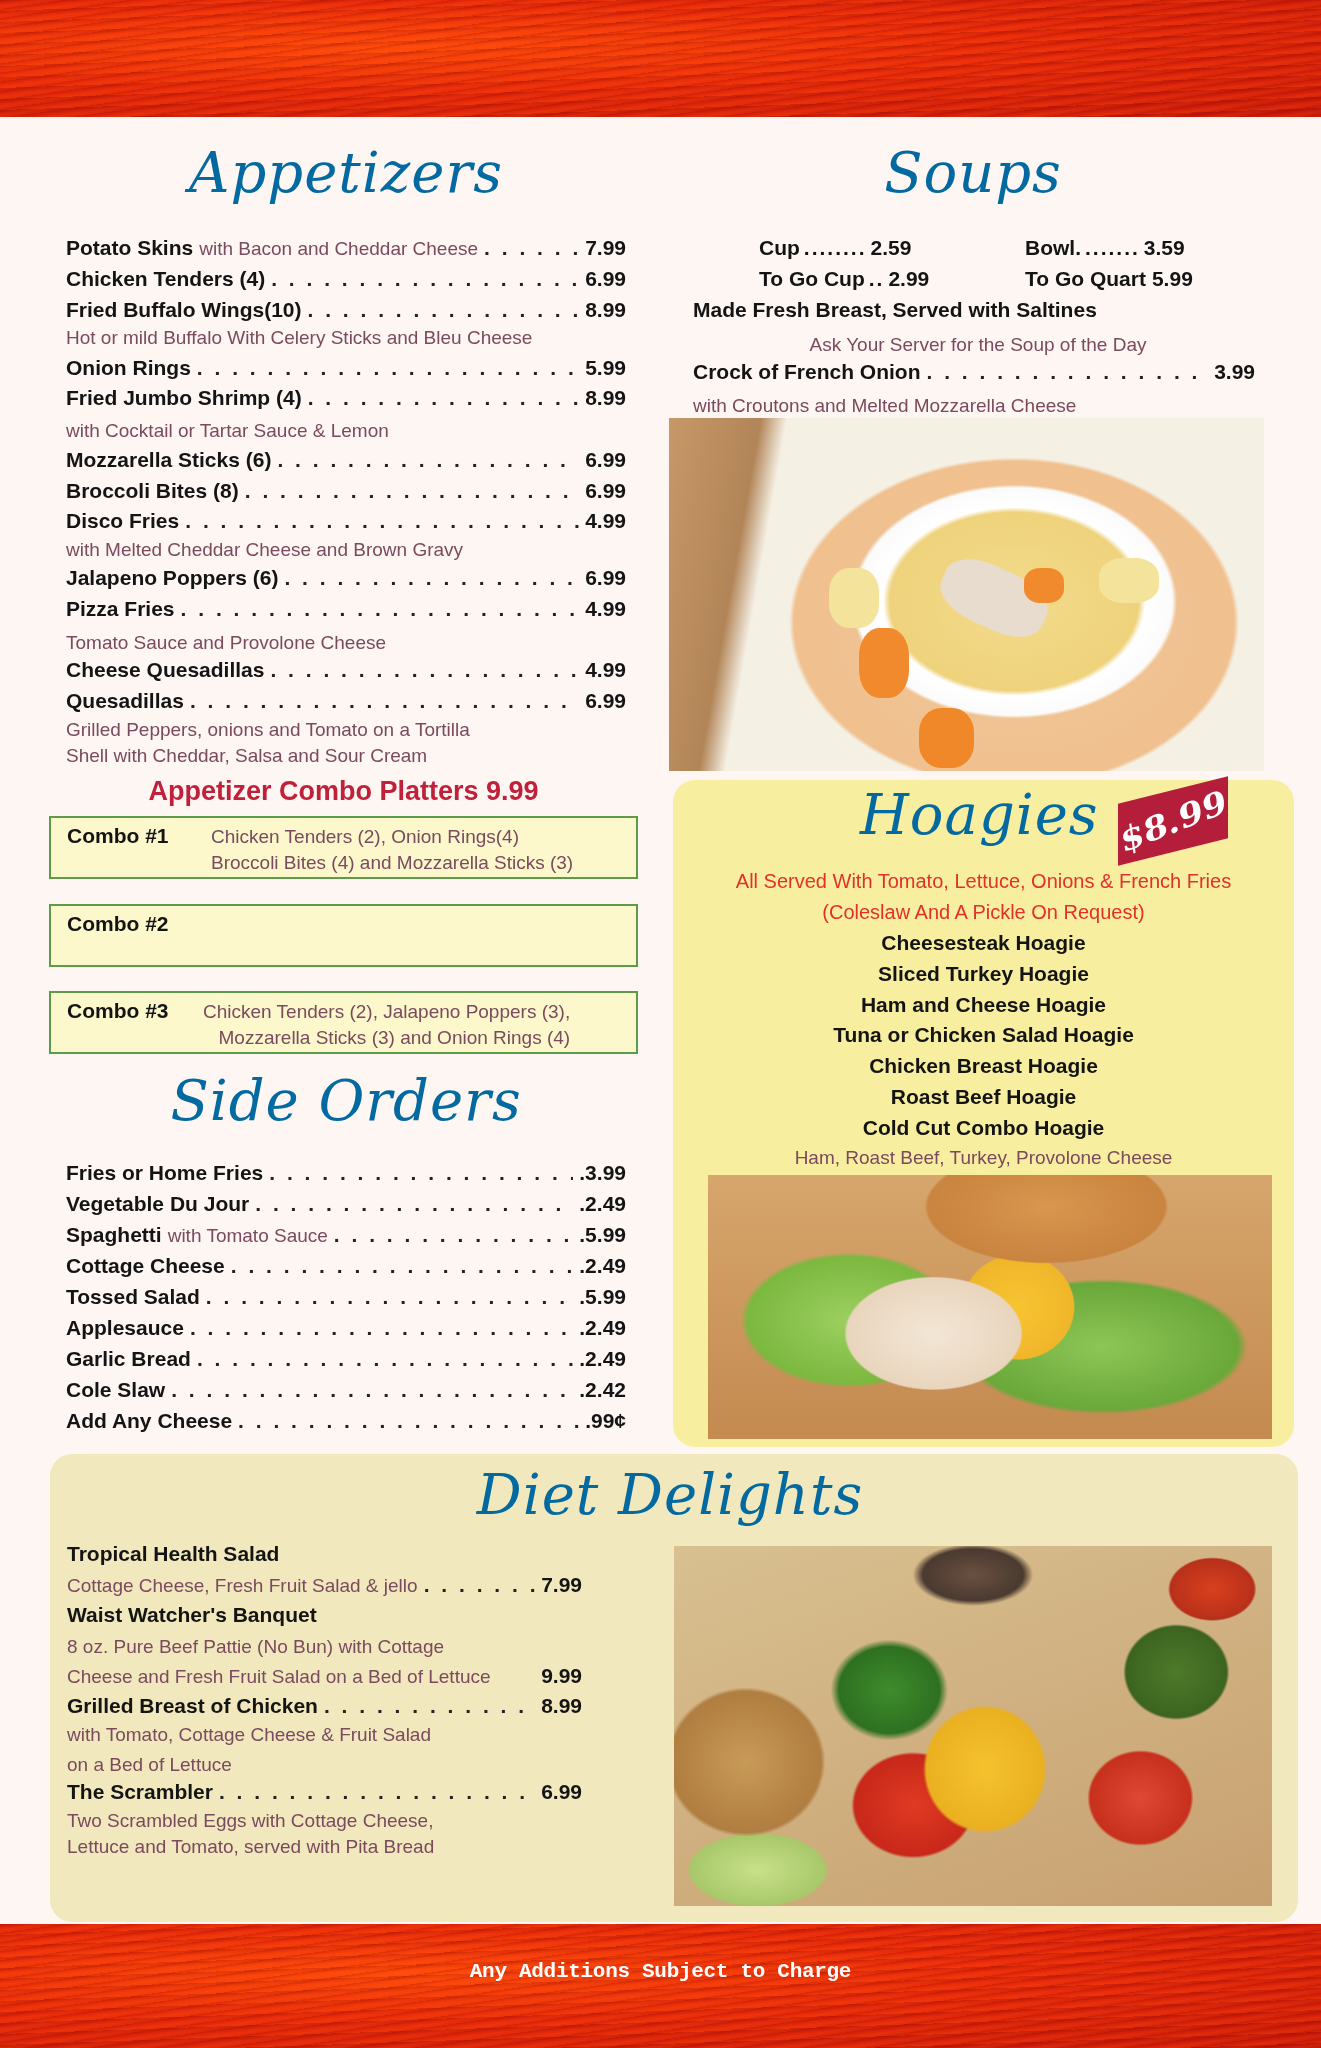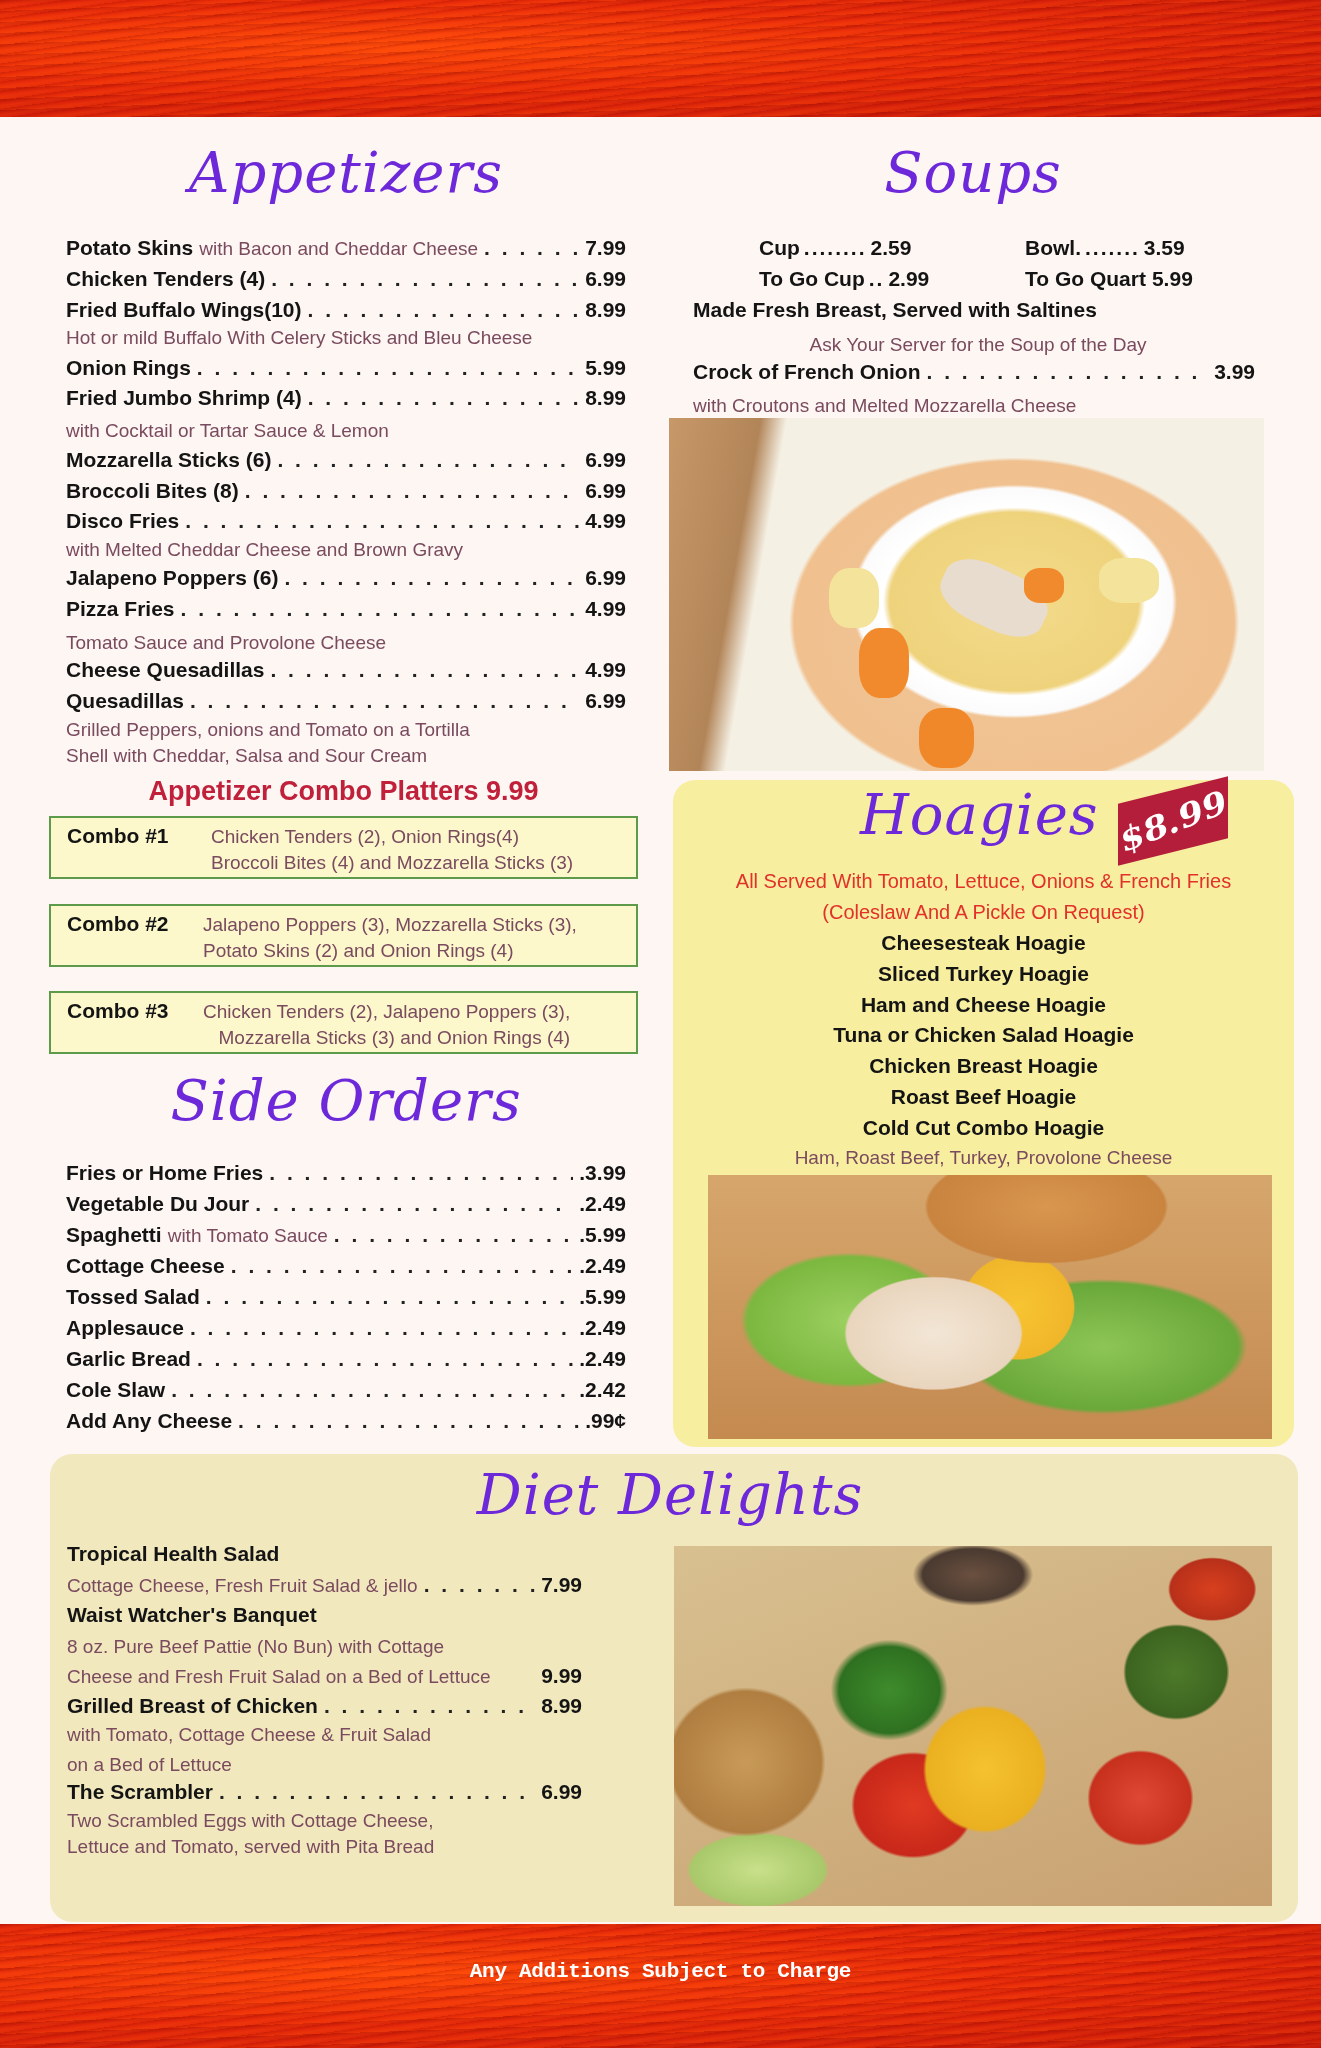--- a/index.html
+++ b/index.html
@@ -23,21 +23,21 @@
     position: absolute; left: 0; width: 1321px; top: 1960px;
     text-align: center; color: #ffffff; font-weight: bold; font-size: 21px;
     letter-spacing: -0.3px;
     font-family: Liberation Mono, monospace;
   }
 
   .script-title {
     position: absolute;
     font-family: "DejaVu Serif", serif;
     font-style: italic;
-    color: #6d28d9;
+    color: #0369a1;
     font-size: 56px;
     text-align: center;
     letter-spacing: 1px;
   }
 
   .row {
     position: absolute;
     display: flex; align-items: baseline;
     font-size: 21px; font-weight: bold;
     white-space: nowrap; overflow: hidden;
@@ -220,24 +220,20 @@
 
 <div class="combo-box" style="top:816px;">
   <span class="label">Combo #1</span>
   <div class="items" style="left:160px;">
     <div>Chicken Tenders (2), Onion Rings(4)</div>
     <div>Broccoli Bites (4) and Mozzarella Sticks (3)</div>
   </div>
 </div>
 <div class="combo-box" style="top:904px;">
   <span class="label">Combo #2</span>
-  <div class="items" style="left:152px;">
-    <div>Jalapeno Poppers (3), Mozzarella Sticks (3),</div>
-    <div>Potato Skins (2) and Onion Rings (4)</div>
-  </div>
 </div>
 <div class="combo-box" style="top:991px;">
   <span class="label">Combo #3</span>
   <div class="items" style="left:152px;text-align:right;">
     <div>Chicken Tenders (2), Jalapeno Poppers (3),</div>
     <div>Mozzarella Sticks (3) and Onion Rings (4)</div>
   </div>
 </div>
 
 <div class="script-title" style="left:66px; width:560px; top:1068px;">Side Orders</div>

